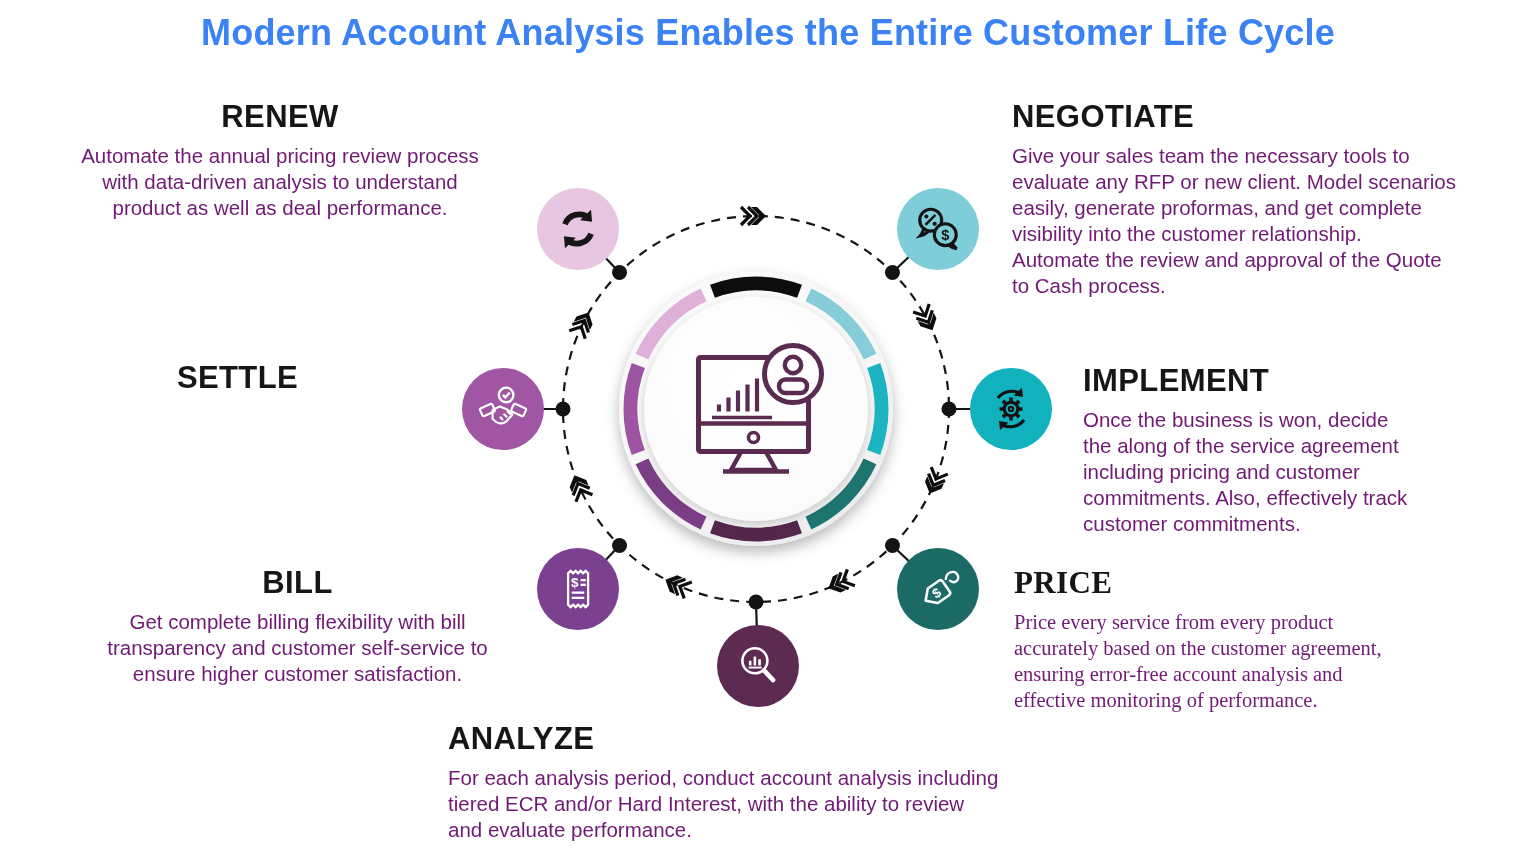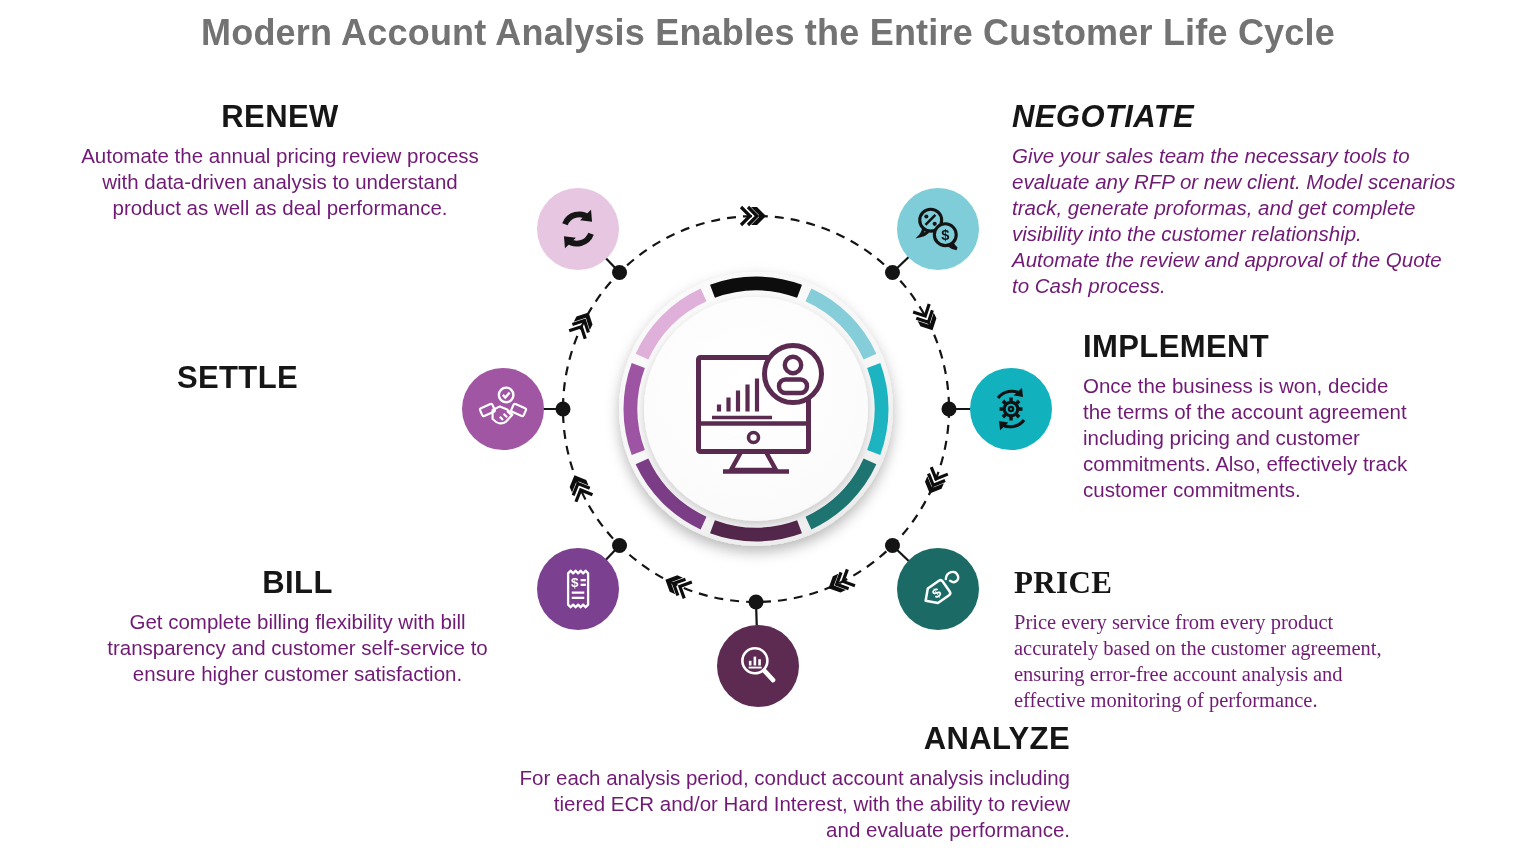--- a/index.html
+++ b/index.html
@@ -3,46 +3,46 @@
 <meta charset="utf-8">
 <style>
   html,body{margin:0;padding:0;background:#ffffff;}
   .canvas{position:relative;width:1536px;height:864px;overflow:hidden;
           font-family:"Liberation Sans","DejaVu Sans",sans-serif;background:#fff;}
   .page-title{position:absolute;top:12px;left:0;width:100%;text-align:center;
               font-size:36px;font-weight:700;letter-spacing:.2px;}
   .stage{position:absolute;z-index:3;}
   .stage-label{font-size:31px;font-weight:700;color:#161616;letter-spacing:.4px;line-height:1.1;}
   .stage-desc{margin-top:9px;font-size:20.5px;line-height:26px;color:#701a75;white-space:pre-line;}
-  .ta-r{text-align:center;} .ta-l{text-align:left;} .ta-c{text-align:right;}
+  .ta-r{text-align:center;} .ta-l{text-align:left;} .ta-c{text-align:left;}
   .stage-icon{position:absolute;width:82px;height:82px;border-radius:50%;z-index:3;
               display:flex;align-items:center;justify-content:center;}
   .stage-icon svg{width:50px;height:50px;display:block;}
   #st-renew     {top:100px;left:55px;width:450px;}
-  #st-negotiate {top:100px;left:1012px;width:500px;font-style:italic;}
+  #st-negotiate {top:100px;left:1012px;width:500px;}
   #st-settle    {top:324px;left:50px;width:375px;margin-top:37px;}
-  #st-implement {top:330px;left:1083px;width:395px;}
+  #st-implement {top:364px;left:1083px;width:395px;}
   #st-bill      {top:566px;left:85px;width:425px;}
   #st-price     {top:566px;left:1014px;width:460px;font-family:Liberation Serif, serif;}
   #st-analyze   {top:722px;left:448px;width:622px;}
   #ic-renew     {left:537px;top:188px;}
   #ic-negotiate {left:897px;top:188px;}
   #ic-settle    {left:462px;top:368px;}
   #ic-implement {left:970px;top:368px;}
   #ic-bill      {left:537px;top:548px;}
   #ic-price     {left:897px;top:548px;}
   #ic-analyze   {left:717px;top:625px;}
   #hub-svg{position:absolute;left:0;top:0;z-index:1;}
 </style>
 </head>
 <body>
 
 <div class="canvas">
 
-  <div class="page-title" style="color: #737373;">Modern Account Analysis Enables the Entire Customer Life Cycle</div>
+  <div class="page-title" style="color: #3b82f6;">Modern Account Analysis Enables the Entire Customer Life Cycle</div>
 
   <svg id="hub-svg" width="1536" height="864" viewBox="0 0 1536 864">
     <defs>
       <radialGradient id="gBig" cx="42%" cy="35%" r="75%">
         <stop offset="0%" stop-color="#ffffff"></stop>
         <stop offset="70%" stop-color="#f7f6f7"></stop>
         <stop offset="100%" stop-color="#e7e6e7"></stop>
       </radialGradient>
       <radialGradient id="gInner" cx="45%" cy="38%" r="80%">
         <stop offset="0%" stop-color="#ffffff"></stop>
@@ -148,32 +148,32 @@
   <div class="stage ta-r" id="st-renew">
     <div class="stage-label">RENEW</div>
     <div class="stage-desc">Automate the annual pricing review process
 with data-driven analysis to understand
 product as well as deal performance.</div>
   </div>
   <div class="stage ta-l" id="st-negotiate">
     <div class="stage-label">NEGOTIATE</div>
     <div class="stage-desc">Give your sales team the necessary tools to
 evaluate any RFP or new client. Model scenarios
-track, generate proformas, and get complete
+easily, generate proformas, and get complete
 visibility into the customer relationship.
 Automate the review and approval of the Quote
 to Cash process.</div>
   </div>
   <div class="stage ta-r" id="st-settle">
     <div class="stage-label">SETTLE</div>
   </div>
   <div class="stage ta-l" id="st-implement">
     <div class="stage-label">IMPLEMENT</div>
     <div class="stage-desc">Once the business is won, decide
-the terms of the account agreement
+the along of the service agreement
 including pricing and customer
 commitments. Also, effectively track
 customer commitments.</div>
   </div>
   <div class="stage ta-r" id="st-bill">
     <div class="stage-label">BILL</div>
     <div class="stage-desc">Get complete billing flexibility with bill
 transparency and customer self-service to
 ensure higher customer satisfaction.</div>
   </div>

